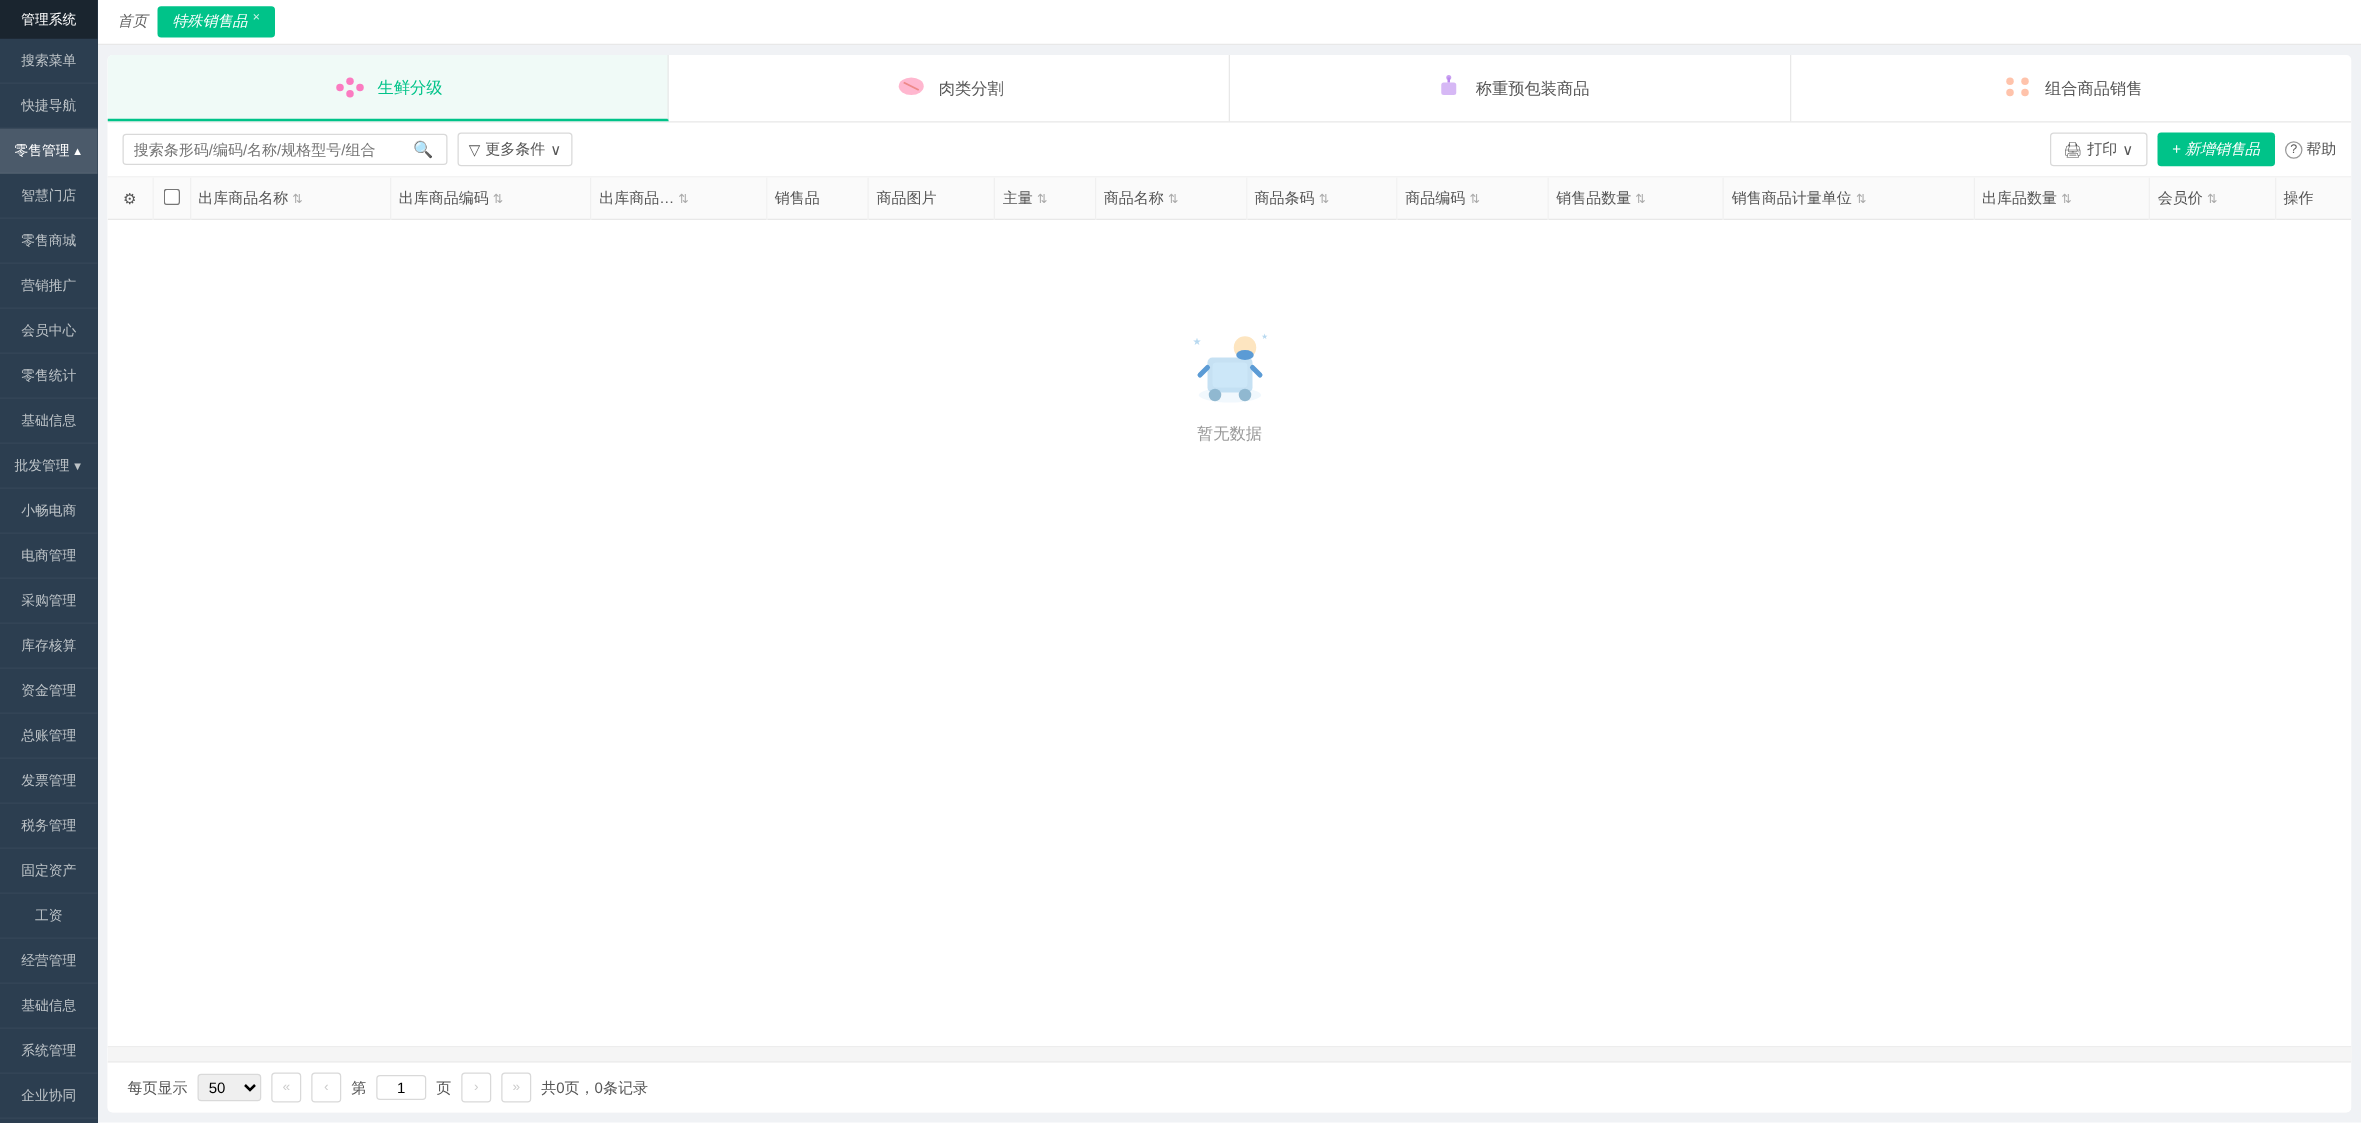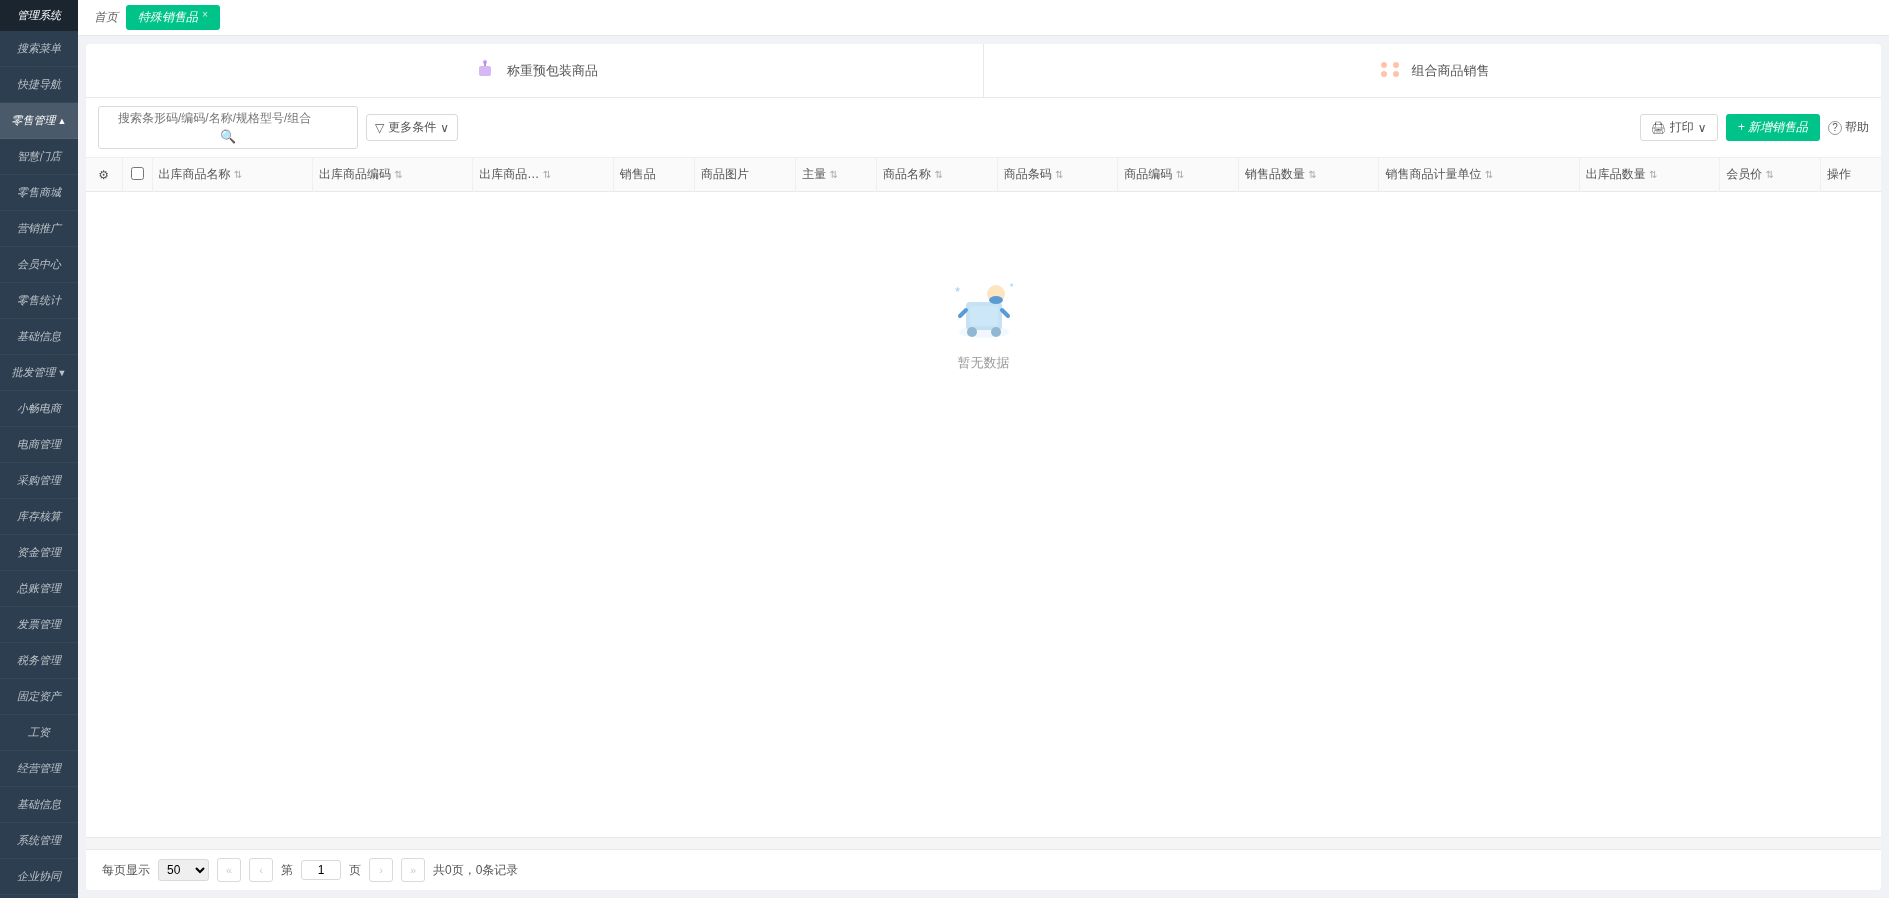--- a/index.html
+++ b/index.html
@@ -8,21 +8,20 @@
     
     .sidebar {
       width: 78px;
       background: #2c3e50;
       color: #ccc;
       display: flex;
       flex-direction: column;
       flex-shrink: 0;
       height: 100%;
       overflow-y: auto;
-      font-style: italic;
     }
     .sidebar-logo {
       background: #1a252f;
       padding: 8px 0;
       text-align: center;
       color: #fff;
       font-size: 11px;
       height: 36px;
       display: flex;
       align-items: center;
@@ -127,21 +126,20 @@
     }
     .toolbar-left { display: flex; align-items: center; gap: 8px; }
     .search-box {
       display: flex;
       align-items: center;
       border: 1px solid #d9d9d9;
       border-radius: 3px;
       padding: 4px 8px;
       gap: 4px;
       width: 260px;
-      flex-direction: column;
     }
     .search-box input {
       border: none;
       outline: none;
       font-size: 12px;
       width: 220px;
       color: #999;
     }
     .filter-btn {
       display: flex;
@@ -389,21 +387,41 @@
     <div class="topbar-tab">
       <span>特殊销售品</span>
       <span class="close-x">×</span>
     </div>
   </div>
 
   <div class="page-area">
 
     <div class="category-tabs">
 
-
+      <div class="category-tab active">
+        <span style="display:inline-flex;align-items:center;">
+          <svg width="28" height="22" viewBox="0 0 28 22">
+            <circle cx="6" cy="11" r="3" fill="#f4a" opacity="0.7"></circle>
+            <circle cx="14" cy="6" r="3" fill="#f4a" opacity="0.7"></circle>
+            <circle cx="22" cy="11" r="3" fill="#f4a" opacity="0.7"></circle>
+            <circle cx="14" cy="16" r="3" fill="#f4a" opacity="0.7"></circle>
+          </svg>
+        </span>
+        <span>生鲜分级</span>
+      </div>
+
+      <div class="category-tab">
+        <span>
+          <svg width="28" height="22" viewBox="0 0 28 22">
+            <ellipse cx="14" cy="11" rx="10" ry="7" fill="#f9b" opacity="0.7"></ellipse>
+            <line x1="8" y1="8" x2="20" y2="14" stroke="#e88" stroke-width="1.5"></line>
+          </svg>
+        </span>
+        <span>肉类分割</span>
+      </div>
 
       <div class="category-tab">
         <span>
           <svg width="28" height="22" viewBox="0 0 28 22">
             <rect x="8" y="8" width="12" height="10" rx="2" fill="#b8e" opacity="0.6"></rect>
             <line x1="14" y1="4" x2="14" y2="8" stroke="#b8e" stroke-width="2"></line>
             <circle cx="14" cy="4" r="2" fill="#b8e" opacity="0.8"></circle>
           </svg>
         </span>
         <span>称重预包装商品</span>

